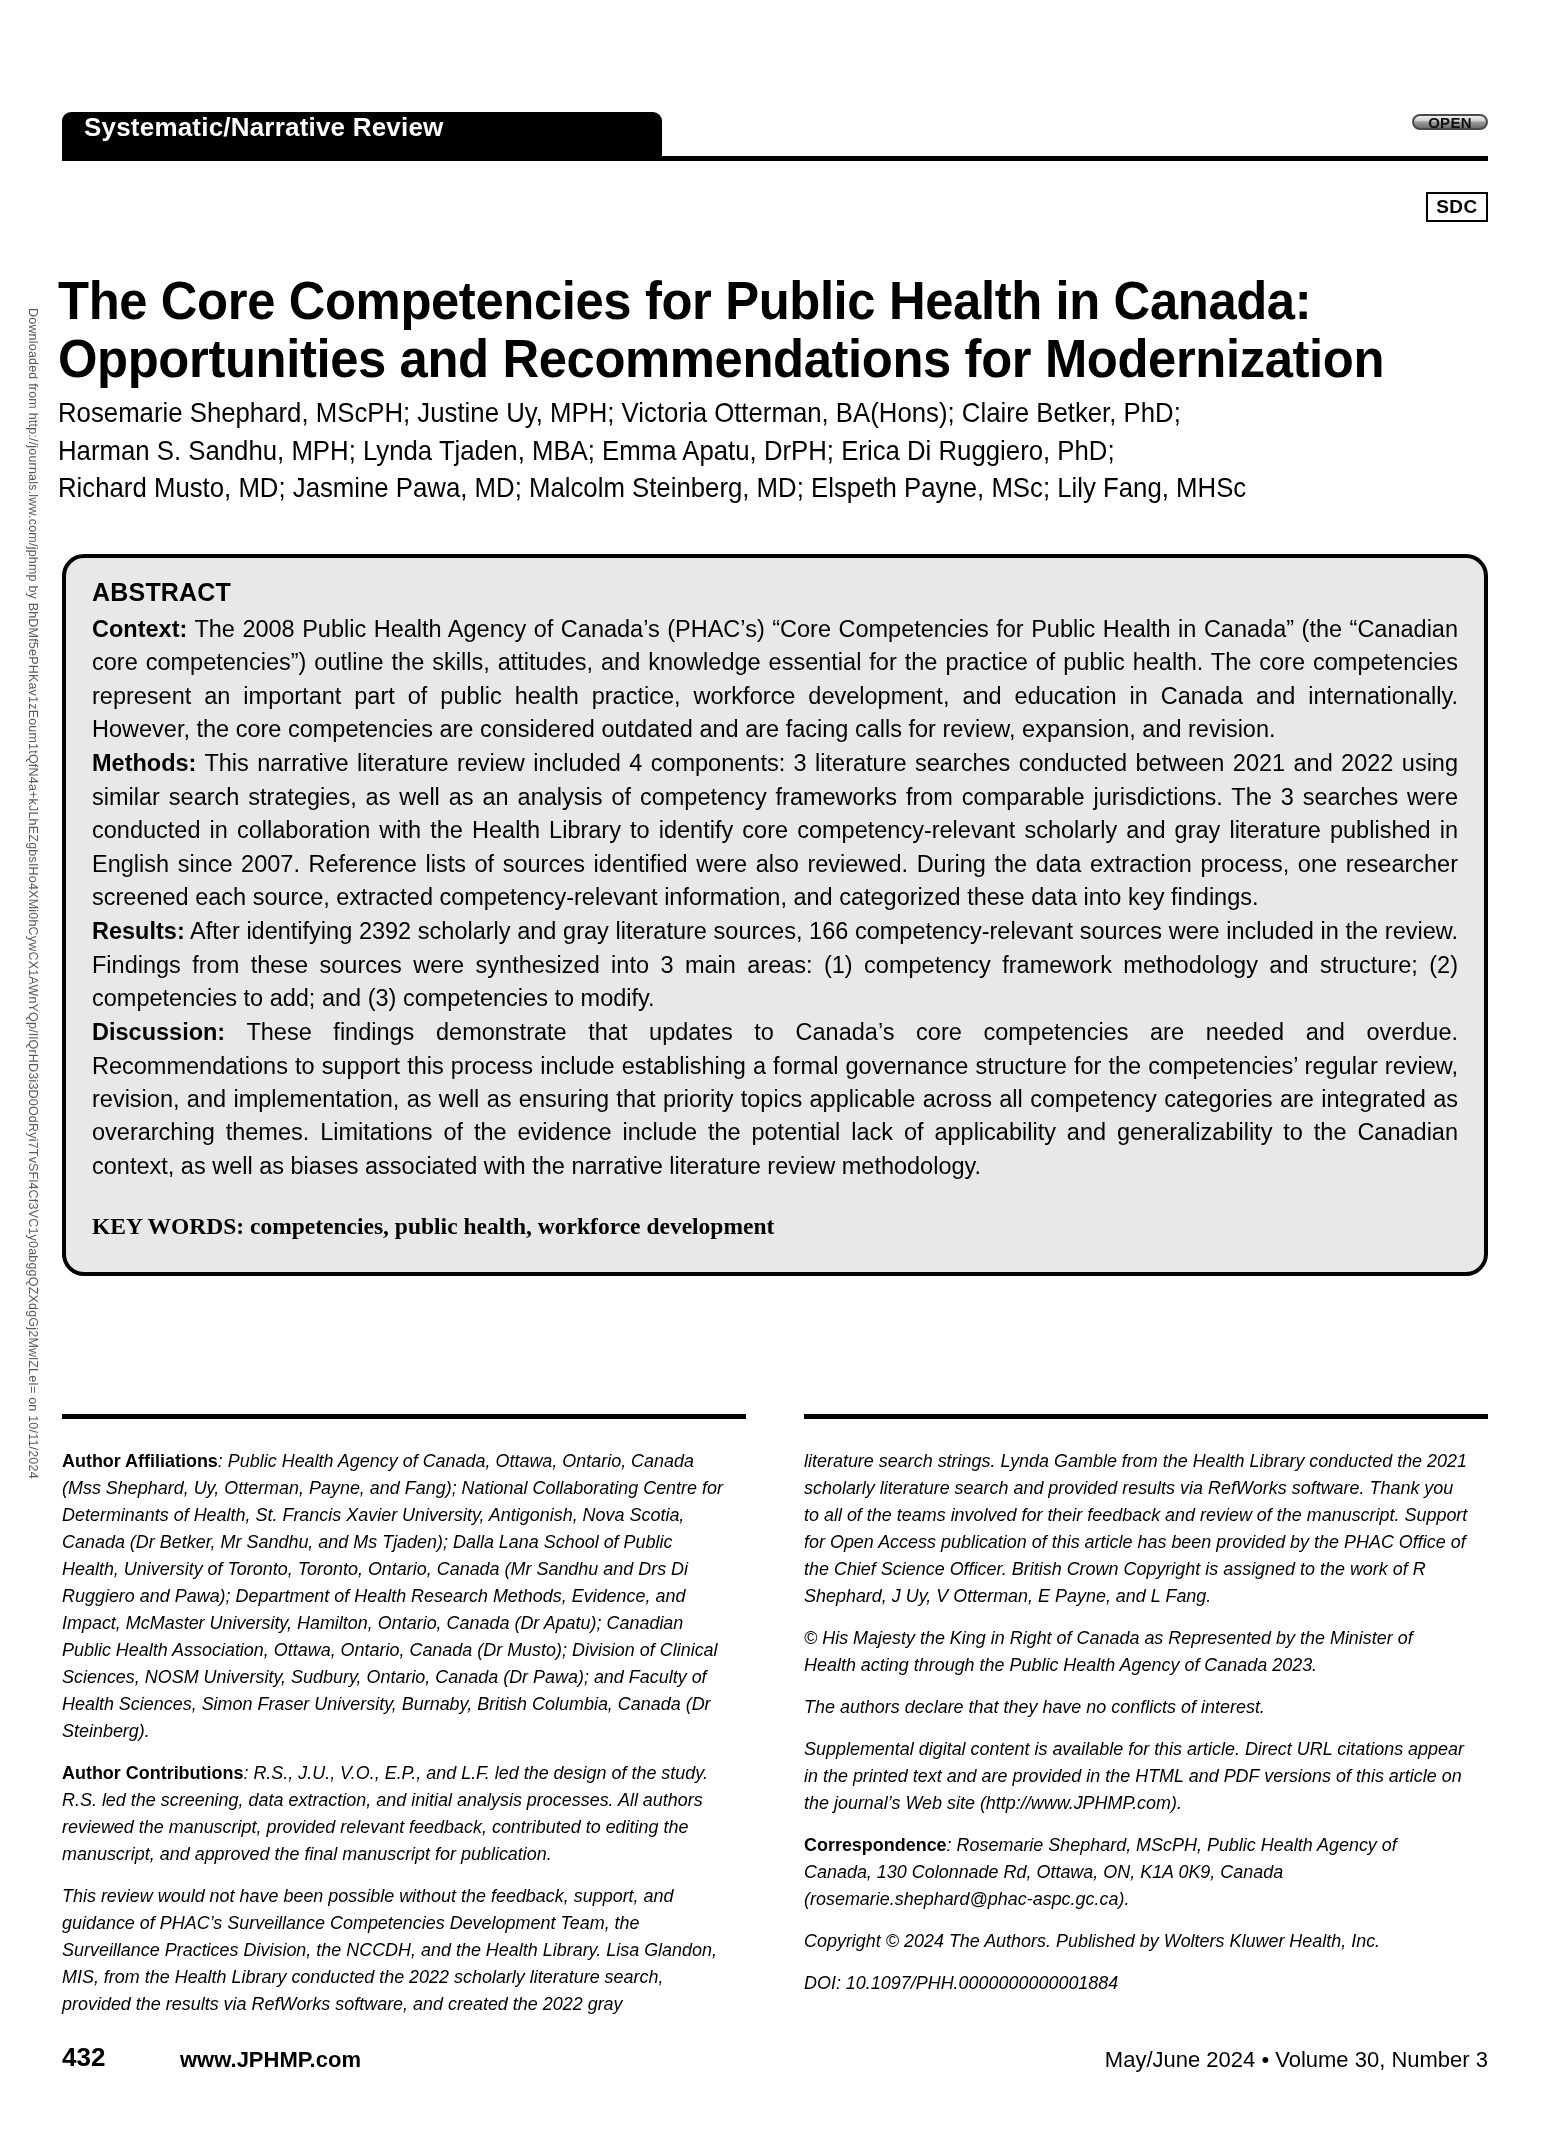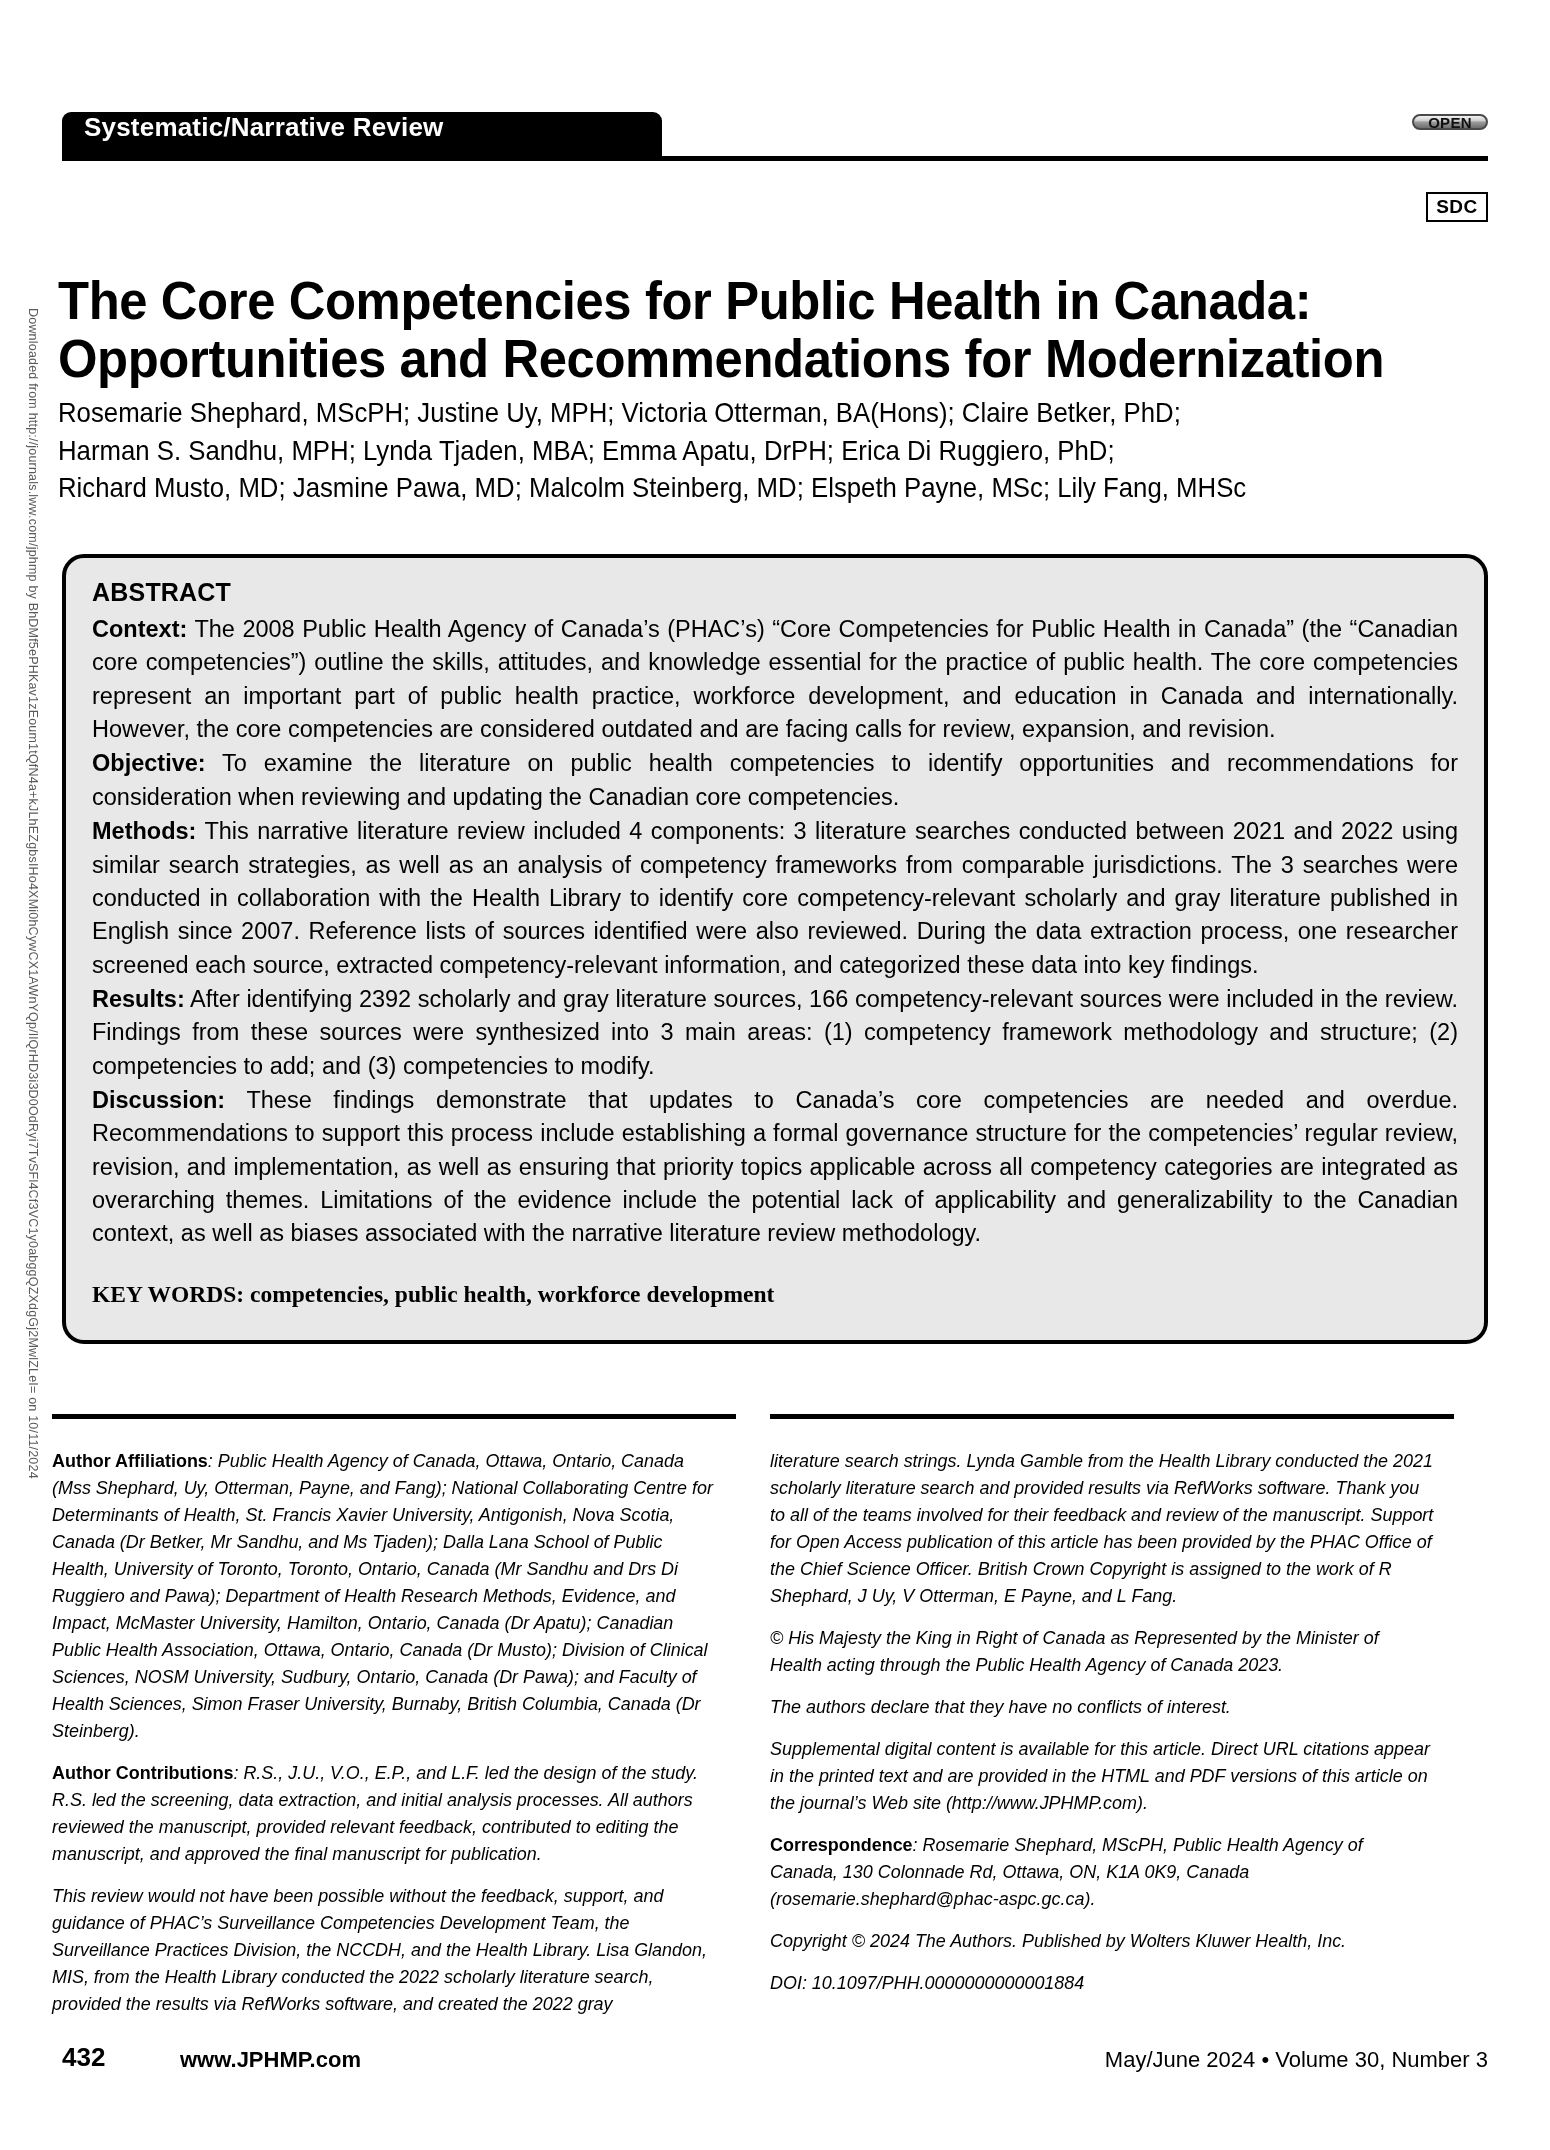--- a/index.html
+++ b/index.html
@@ -177,25 +177,25 @@
   .keywords {
     font-family: Liberation Serif, serif;
     font-size: 23.5px;
     font-weight: bold;
     margin-top: 30px;
   }
 
   
   .footnotes {
     position: absolute;
-    left: 52px;
+    left: 62px;
     top: 1414px;
     width: 1426px;
     display: flex;
-    gap: 34px;
+    gap: 58px;
   }
   .fn-col { width: 684px; }
   .fn-rule {
     height: 5px;
     background: #000;
     margin-bottom: 28px;
   }
   .fn-p {
     font-family: "Liberation Sans Narrow", "Liberation Sans", sans-serif;
     font-style: italic;
@@ -266,23 +266,20 @@
     <span class="author-line">Rosemarie Shephard, MScPH; Justine Uy, MPH; Victoria Otterman, BA(Hons); Claire Betker, PhD;</span>
     <span class="author-line">Harman S. Sandhu, MPH; Lynda Tjaden, MBA; Emma Apatu, DrPH; Erica Di Ruggiero, PhD;</span>
     <span class="author-line">Richard Musto, MD; Jasmine Pawa, MD; Malcolm Steinberg, MD; Elspeth Payne, MSc; Lily Fang, MHSc</span>
   </div>
 
   <section class="abstract-box">
     <div class="abstract-heading">ABSTRACT</div>
 
     <p class="abstract-para">
       <b>Context:</b><span> The 2008 Public Health Agency of Canada’s (PHAC’s) “Core Competencies for Public Health in Canada” (the “Canadian core competencies”) outline the skills, attitudes, and knowledge essential for the practice of public health. The core competencies represent an important part of public health practice, workforce development, and education in Canada and internationally. However, the core competencies are considered outdated and are facing calls for review, expansion, and revision.</span>
-    </p>
-    <p class="abstract-para">
-      <b>Objective:</b><span> To examine the literature on public health competencies to identify opportunities and recommendations for consideration when reviewing and updating the Canadian core competencies.</span>
     </p>
     <p class="abstract-para">
       <b>Methods:</b><span> This narrative literature review included 4 components: 3 literature searches conducted between 2021 and 2022 using similar search strategies, as well as an analysis of competency frameworks from comparable jurisdictions. The 3 searches were conducted in collaboration with the Health Library to identify core competency-relevant scholarly and gray literature published in English since 2007. Reference lists of sources identified were also reviewed. During the data extraction process, one researcher screened each source, extracted competency-relevant information, and categorized these data into key findings.</span>
     </p>
     <p class="abstract-para">
       <b>Results:</b><span> After identifying 2392 scholarly and gray literature sources, 166 competency-relevant sources were included in the review. Findings from these sources were synthesized into 3 main areas: (1) competency framework methodology and structure; (2) competencies to add; and (3) competencies to modify.</span>
     </p>
     <p class="abstract-para">
       <b>Discussion:</b><span> These findings demonstrate that updates to Canada’s core competencies are needed and overdue. Recommendations to support this process include establishing a formal governance structure for the competencies’ regular review, revision, and implementation, as well as ensuring that priority topics applicable across all competency categories are integrated as overarching themes. Limitations of the evidence include the potential lack of applicability and generalizability to the Canadian context, as well as biases associated with the narrative literature review methodology.</span>
     </p>

